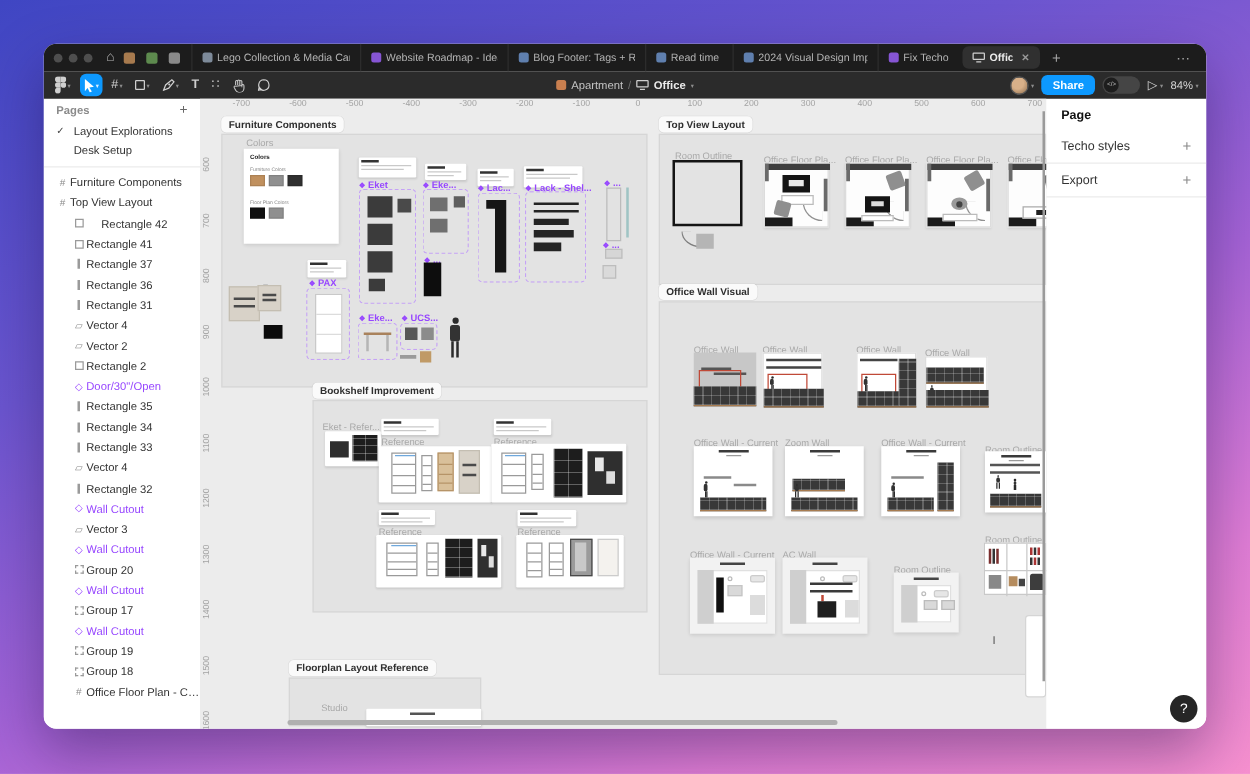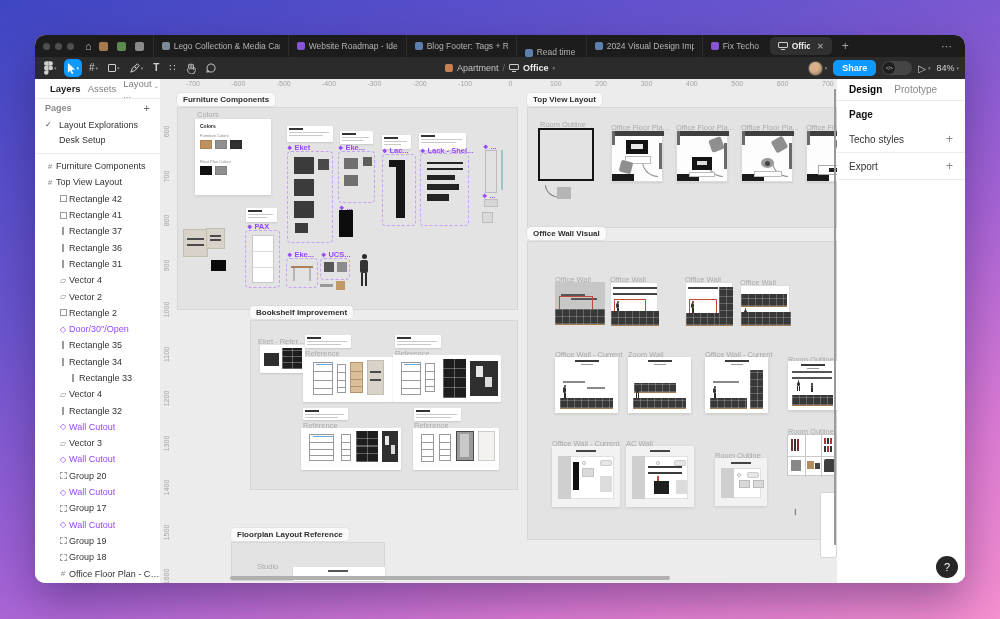--- a/index.html
+++ b/index.html
@@ -121,21 +121,21 @@
           <span style="overflow: hidden;">Lego Collection &amp; Media Cards</span>
         </span>
         <span class="tab" style="width: 118px;">
           <span class="fav" style="background: rgb(134, 85, 212);"></span>
           <span style="overflow: hidden;">Website Roadmap - Ideas, Featur</span>
         </span>
         <span class="tab" style="width: 110px;">
           <span class="fav" style="background: rgb(95, 127, 174);"></span>
           <span style="overflow: hidden;">Blog Footer: Tags + Related Articl</span>
         </span>
-        <span class="tab" style="width: 70px; align-items: flex-end;">
+        <span class="tab" style="width: 70px;">
           <span class="fav" style="background: rgb(95, 127, 174);"></span>
           <span style="overflow: hidden;">Read time</span>
         </span>
         <span class="tab" style="width: 116px;">
           <span class="fav" style="background: rgb(95, 127, 174);"></span>
           <span style="overflow: hidden;">2024 Visual Design Improvement:</span>
         </span>
         <span class="tab" style="width: 66px;">
           <span class="fav" style="background: rgb(134, 85, 212);"></span>
           <span style="overflow: hidden;">Fix Techo</span>
@@ -230,32 +230,20 @@
       <span style="display:flex;align-items:center;gap:2px;">
         <span class="zoomlvl">84%</span>
         <span class="chv">▾</span>
       </span>
     </span>
   </div>
 
   <div class="main">
 
     <div class="lpanel">
-      <div class="lhead">
-        <svg width="8" height="8" viewBox="0 0 10 10">
-          <circle cx="4" cy="4" r="3" fill="none" stroke="#6a6a6a" stroke-width="1.2"></circle>
-          <line x1="6.5" y1="6.5" x2="9" y2="9" stroke="#6a6a6a" stroke-width="1.2"></line>
-        </svg>
-        <span class="on">Layers</span>
-        <span class="off">Assets</span>
-        <span class="pgdd">
-          <span>Layout ...</span>
-          <span style="font-size:6px;">⌃</span>
-        </span>
-      </div>
       <div class="pagesrow">
         <span>Pages</span>
         <span class="plus">+</span>
       </div>
       <div id="pages">
           <div class="pgitem">
             <span class="chk">✓</span>
             <span class="nm">Layout Explorations</span>
           </div>
           <div class="pgitem">
@@ -266,21 +254,21 @@
       <div class="ldiv"></div>
       <div id="layers">
           <div class="lrow" style="padding-left: 9px;">
             <span class="lic">#</span>
             <span class="nm">Furniture Components</span>
           </div>
           <div class="lrow" style="padding-left: 9px;">
             <span class="lic">#</span>
             <span class="nm">Top View Layout</span>
           </div>
-          <div class="lrow" style="padding-left: 22px;">
+          <div class="lrow" style="padding-left: 22px; gap: 12px;">
             <span class="lic">
               <span class="bx"></span>
             </span>
             <span class="nm">Rectangle 42</span>
           </div>
           <div class="lrow" style="padding-left: 22px;">
             <span class="lic">
               <span class="bx"></span>
             </span>
             <span class="nm">Rectangle 41</span>
@@ -326,21 +314,21 @@
               <span class="br"></span>
             </span>
             <span class="nm">Rectangle 35</span>
           </div>
           <div class="lrow" style="padding-left: 22px;">
             <span class="lic">
               <span class="br"></span>
             </span>
             <span class="nm">Rectangle 34</span>
           </div>
-          <div class="lrow" style="padding-left: 32px;">
+          <div class="lrow" style="padding-left: 22px;">
             <span class="lic">
               <span class="br"></span>
             </span>
             <span class="nm">Rectangle 33</span>
           </div>
           <div class="lrow" style="padding-left: 22px;">
             <span class="lic">▱</span>
             <span class="nm">Vector 4</span>
           </div>
           <div class="lrow" style="padding-left: 22px;">
@@ -834,24 +822,20 @@
           <div class="ci outline" style="left: 318px; top: 352px; width: 17px; height: 30px; background: rgb(244, 242, 238); border: 1px solid rgb(204, 204, 204);"></div>
           <div class="ci glabel" style="left: 97px; top: 483px;">Studio</div>
           <div class="ci card" style="left: 133px; top: 488px; width: 92px; height: 14px;"></div>
           <div class="ci rect" style="left: 168px; top: 491px; width: 20px; height: 2px; background: rgb(85, 85, 85);"></div>
           <div class="ci rect" style="left: 674px; top: 10px; width: 2px; height: 456px; background: rgb(154, 154, 154);"></div>
           <div class="ci rect" style="left: 70px; top: 497px; width: 440px; height: 4px; background: rgb(176, 176, 176); border-radius: 2px;"></div>
         </div>
     </div>
 
     <div class="rpanel">
-      <div class="rtabs">
-        <span class="on">Design</span>
-        <span class="off">Prototype</span>
-      </div>
       <div class="rsec">
         <span class="hd">Page</span>
       </div>
       <div class="rrow">
         <span>Techo styles</span>
         <span class="ric">+</span>
       </div>
       <div class="rrow">
         <span>Export</span>
         <span class="ric">+</span>

